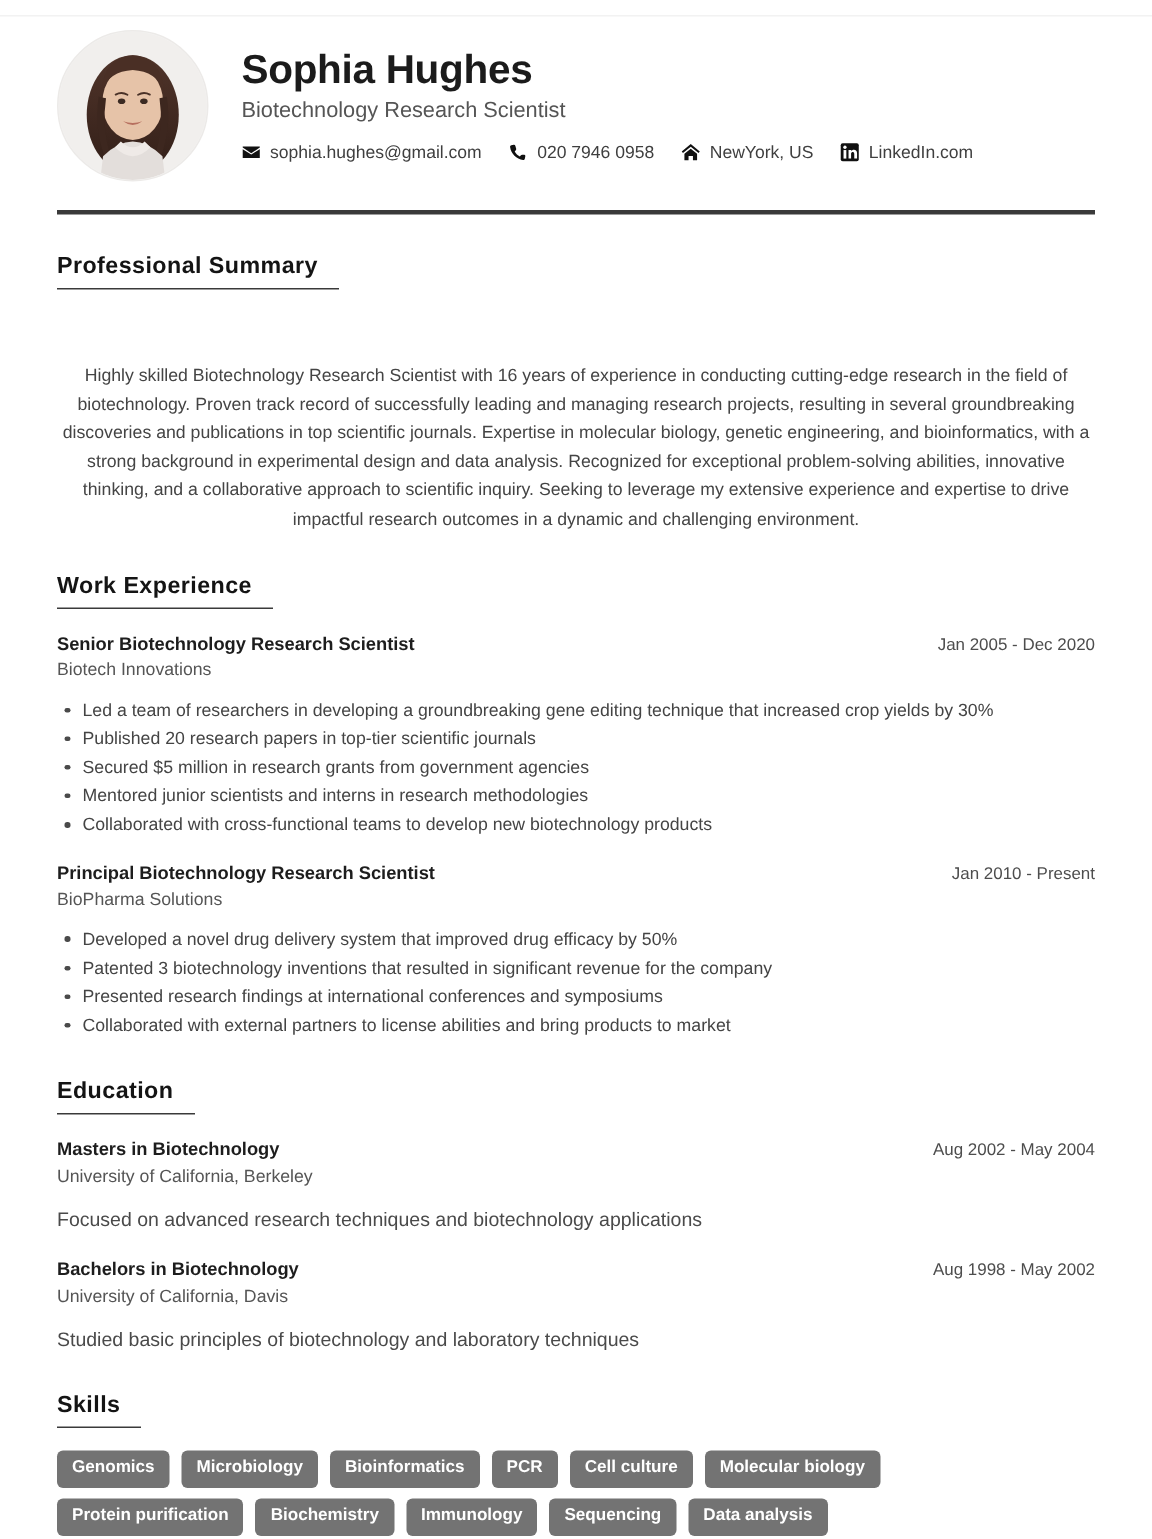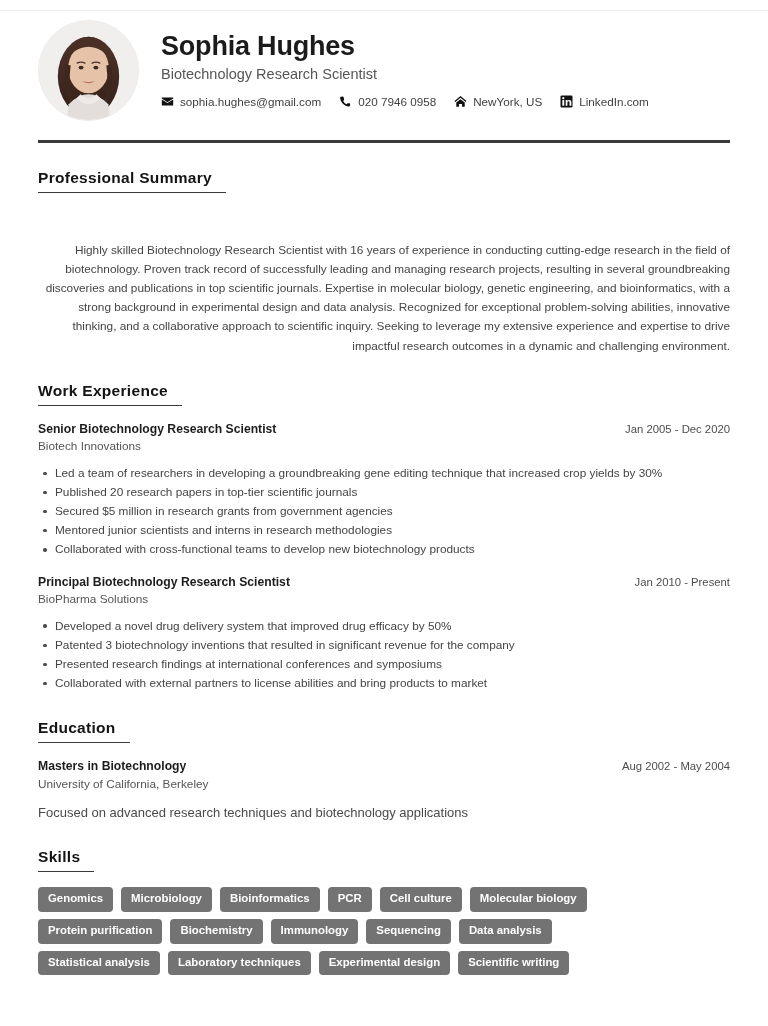--- a/index.html
+++ b/index.html
@@ -98,21 +98,21 @@
     padding-bottom: 5px;
     padding-right: 14px;
     border-bottom: 1.6px solid #3a3a3a;
   }
   .section-body { margin-top: 15px; }
 
   .summary {
     font-size: 11.8px;
     line-height: 1.62;
     color: #444444;
-    text-align: right;
+    text-align: center;
     margin-top: 48px;
   }
 
   
   .entry { margin-bottom: 14px; }
   .entry:last-child { margin-bottom: 0; }
   .entry-head {
     display: flex;
     justify-content: space-between;
     align-items: baseline;
@@ -322,20 +322,28 @@
 
       <div class="edu-entry">
         <div class="entry-head">
           <div class="entry-role">Masters in Biotechnology</div>
           <div class="entry-date">Aug 2002 - May 2004</div>
         </div>
         <div class="entry-org">University of California, Berkeley</div>
         <div class="edu-desc">Focused on advanced research techniques and biotechnology applications</div>
       </div>
 
+      <div class="edu-entry">
+        <div class="entry-head">
+          <div class="entry-role">Bachelors in Biotechnology</div>
+          <div class="entry-date">Aug 1998 - May 2002</div>
+        </div>
+        <div class="entry-org">University of California, Davis</div>
+        <div class="edu-desc">Studied basic principles of biotechnology and laboratory techniques</div>
+      </div>
 
     </div>
   </div>
 
   <div class="section">
     <div class="section-title">Skills</div>
     <div class="section-body">
       <div class="pills" id="skill-pills">
           <div class="pill">Genomics</div>
           <div class="pill">Microbiology</div>

